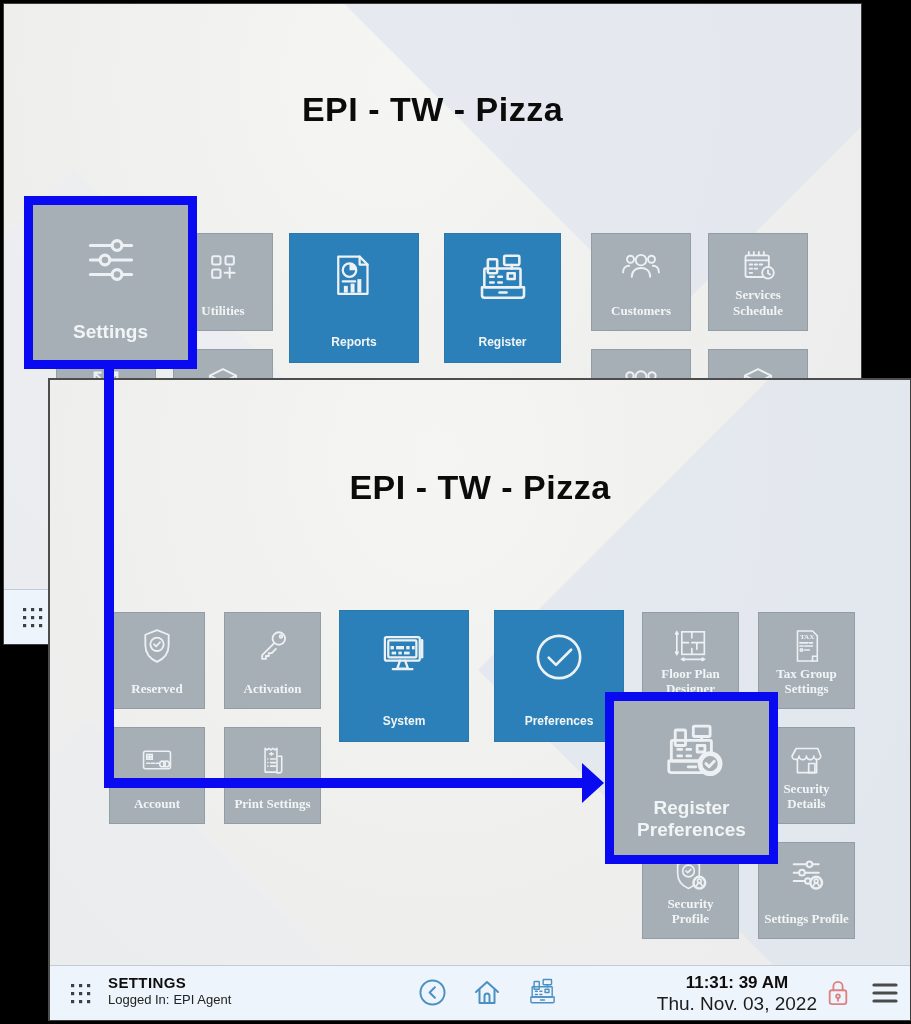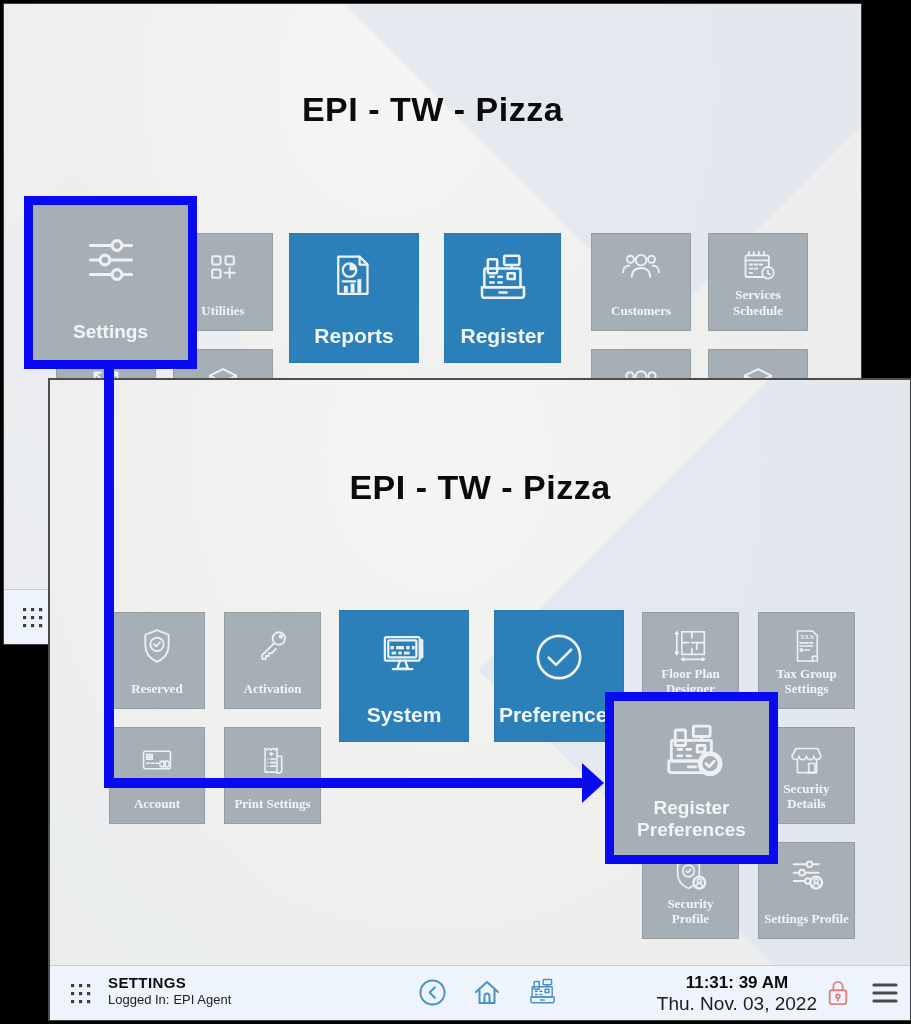--- a/index.html
+++ b/index.html
@@ -24,21 +24,21 @@
 
   
   .tile {
     position:absolute; display:flex; flex-direction:column; align-items:center;
     justify-content:space-between; text-align:center; cursor:pointer;
   }
   .tile.gray { background:#a6afb6; border:1px solid #939da5; padding:13px 5px 12px;font-family:Liberation Serif, serif; }
   .tile.blue { background:#2b80b9; border:1px solid #2b78ad; padding:17px 4px 13px; }
   .tile .lbl { font-weight:bold; color:#f2f5f6; line-height:1.18; }
   .tile.gray .lbl { font-size:13px; }
-  .tile.blue .lbl { font-size:21px; }
+  .tile.blue .lbl { font-size:12px; }
   .ticon { color:#eef1f3; flex:none; }
 
   
   .hl-box { position:absolute; border:9px solid #0909f2; background:#a6afb6; }
   .hl-inner {
     width:100%; height:100%; display:flex; flex-direction:column; align-items:center;
     justify-content:space-between; padding:26px 6px 17px; text-align:center; cursor:pointer;
   }
   .hl-inner .lbl { font-size:19px; font-weight:bold; color:#f2f5f6; line-height:1.15; }
 

